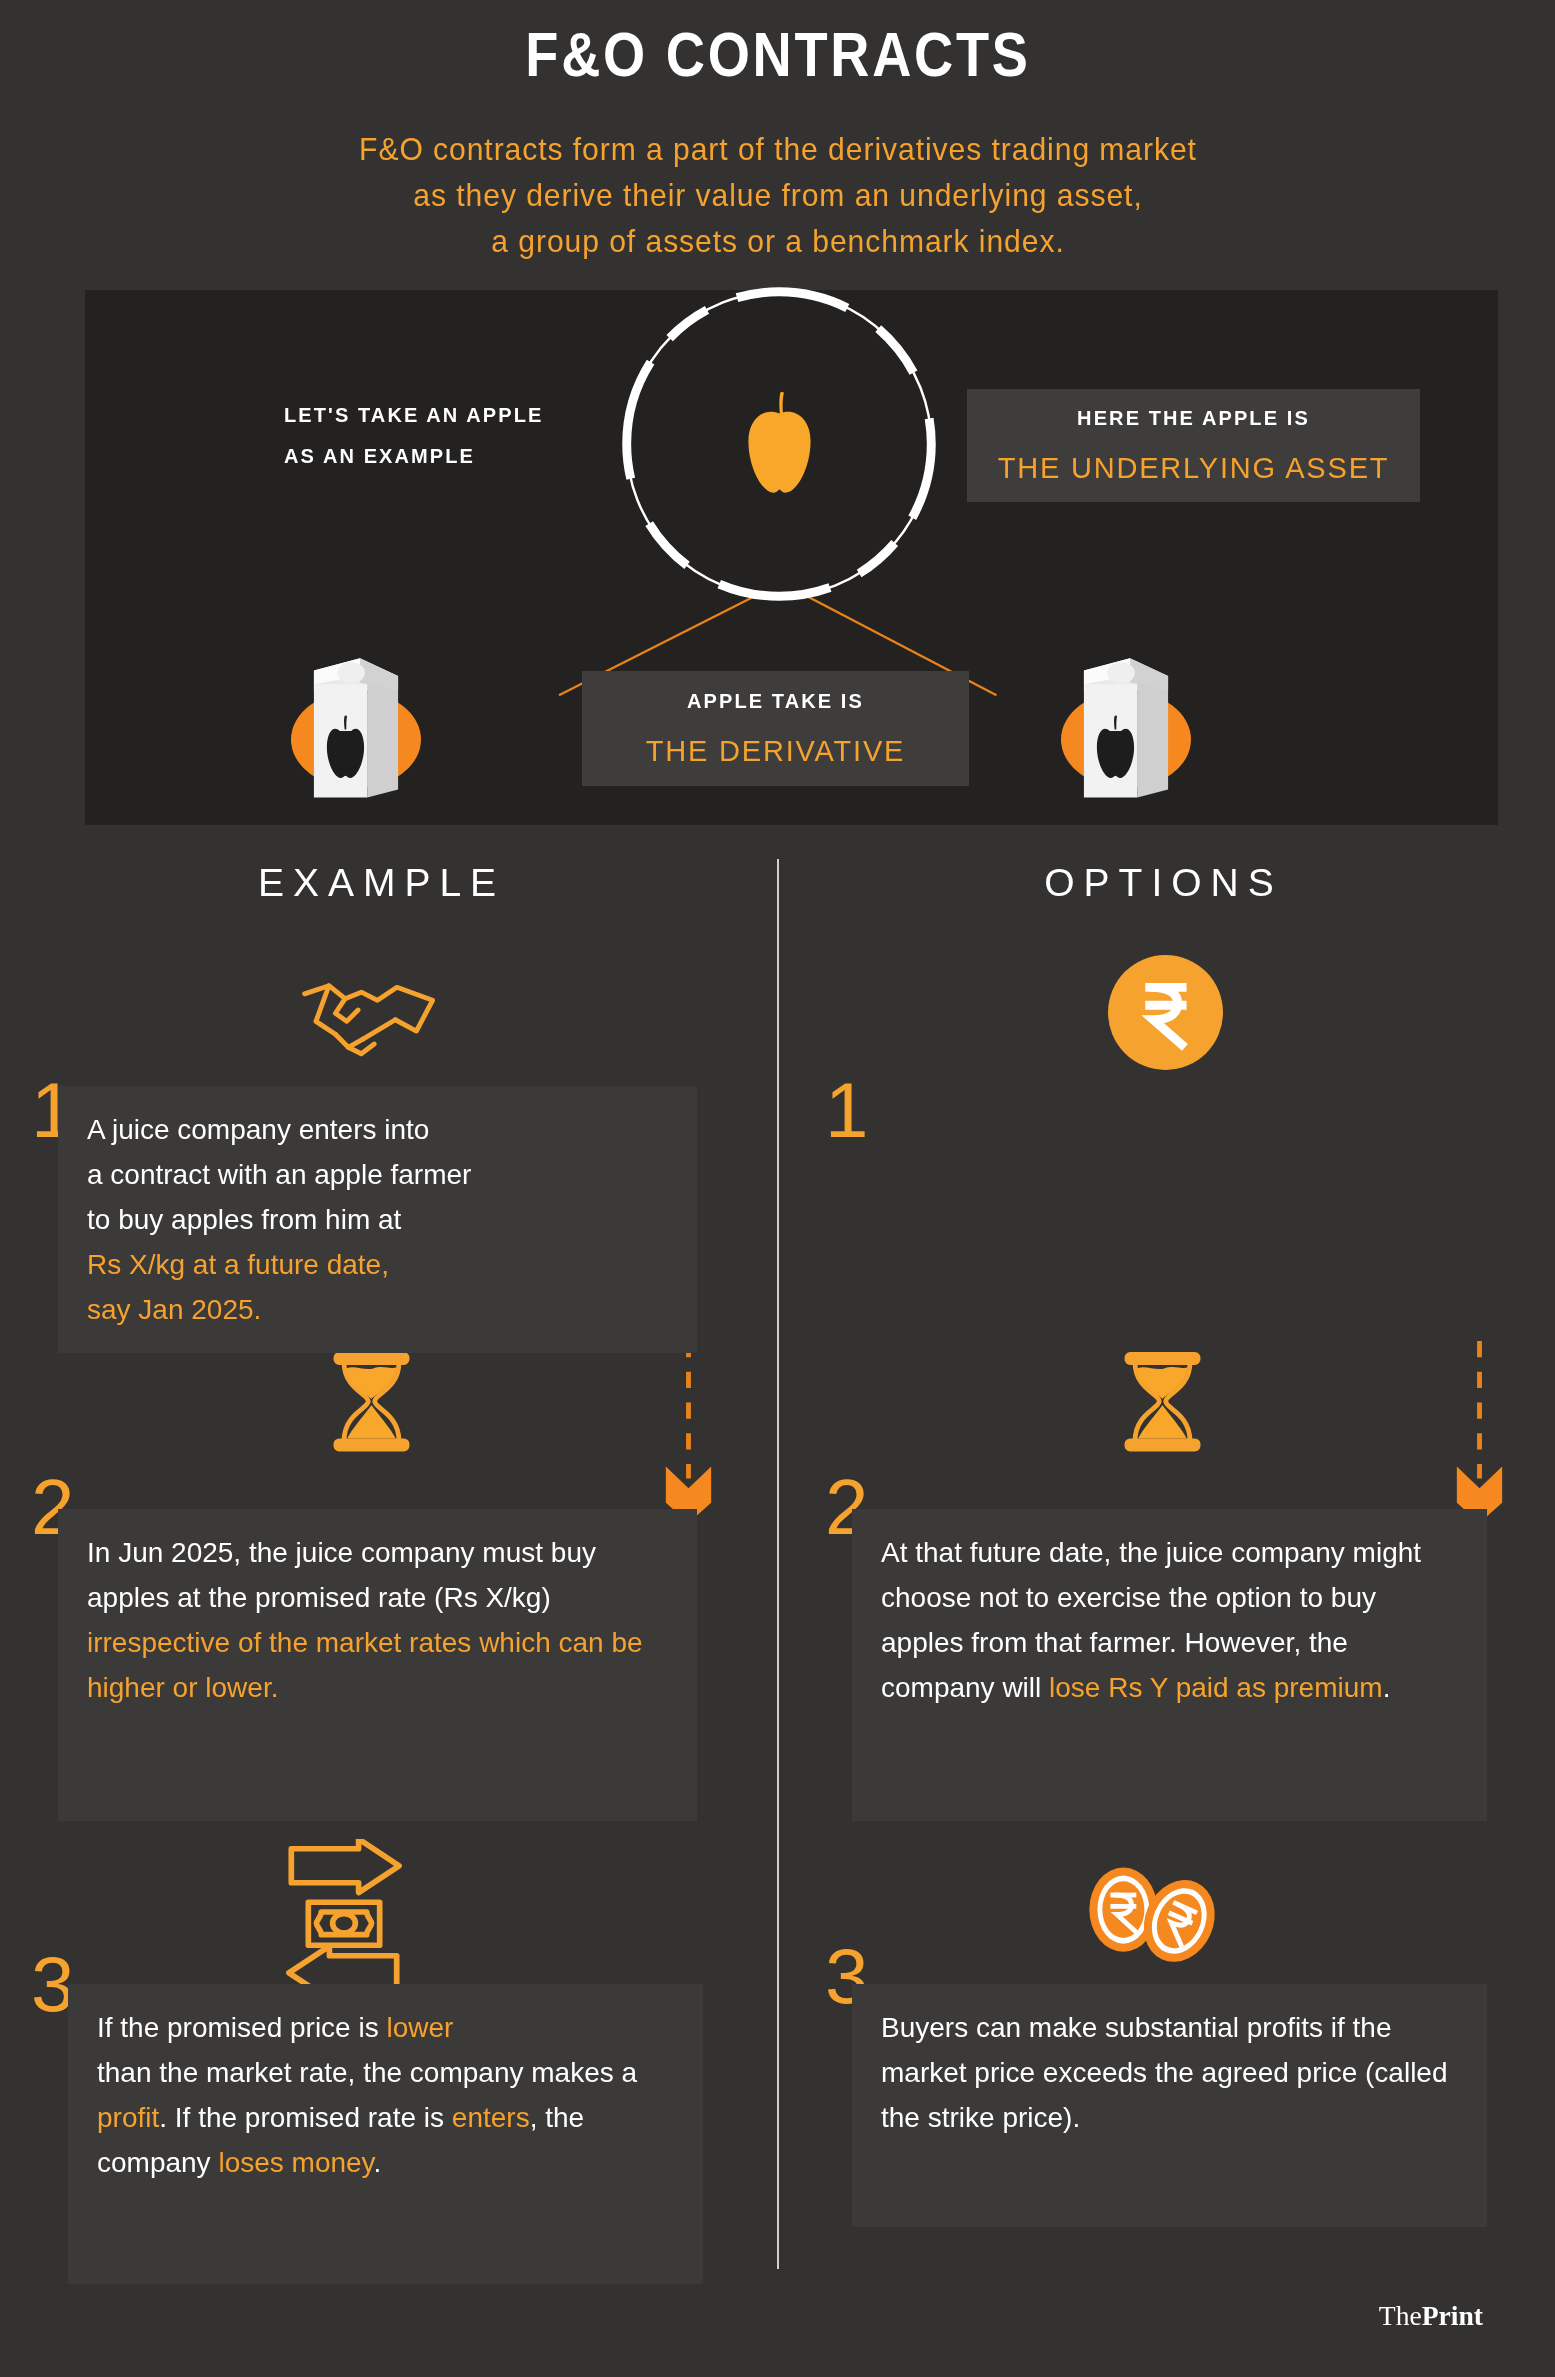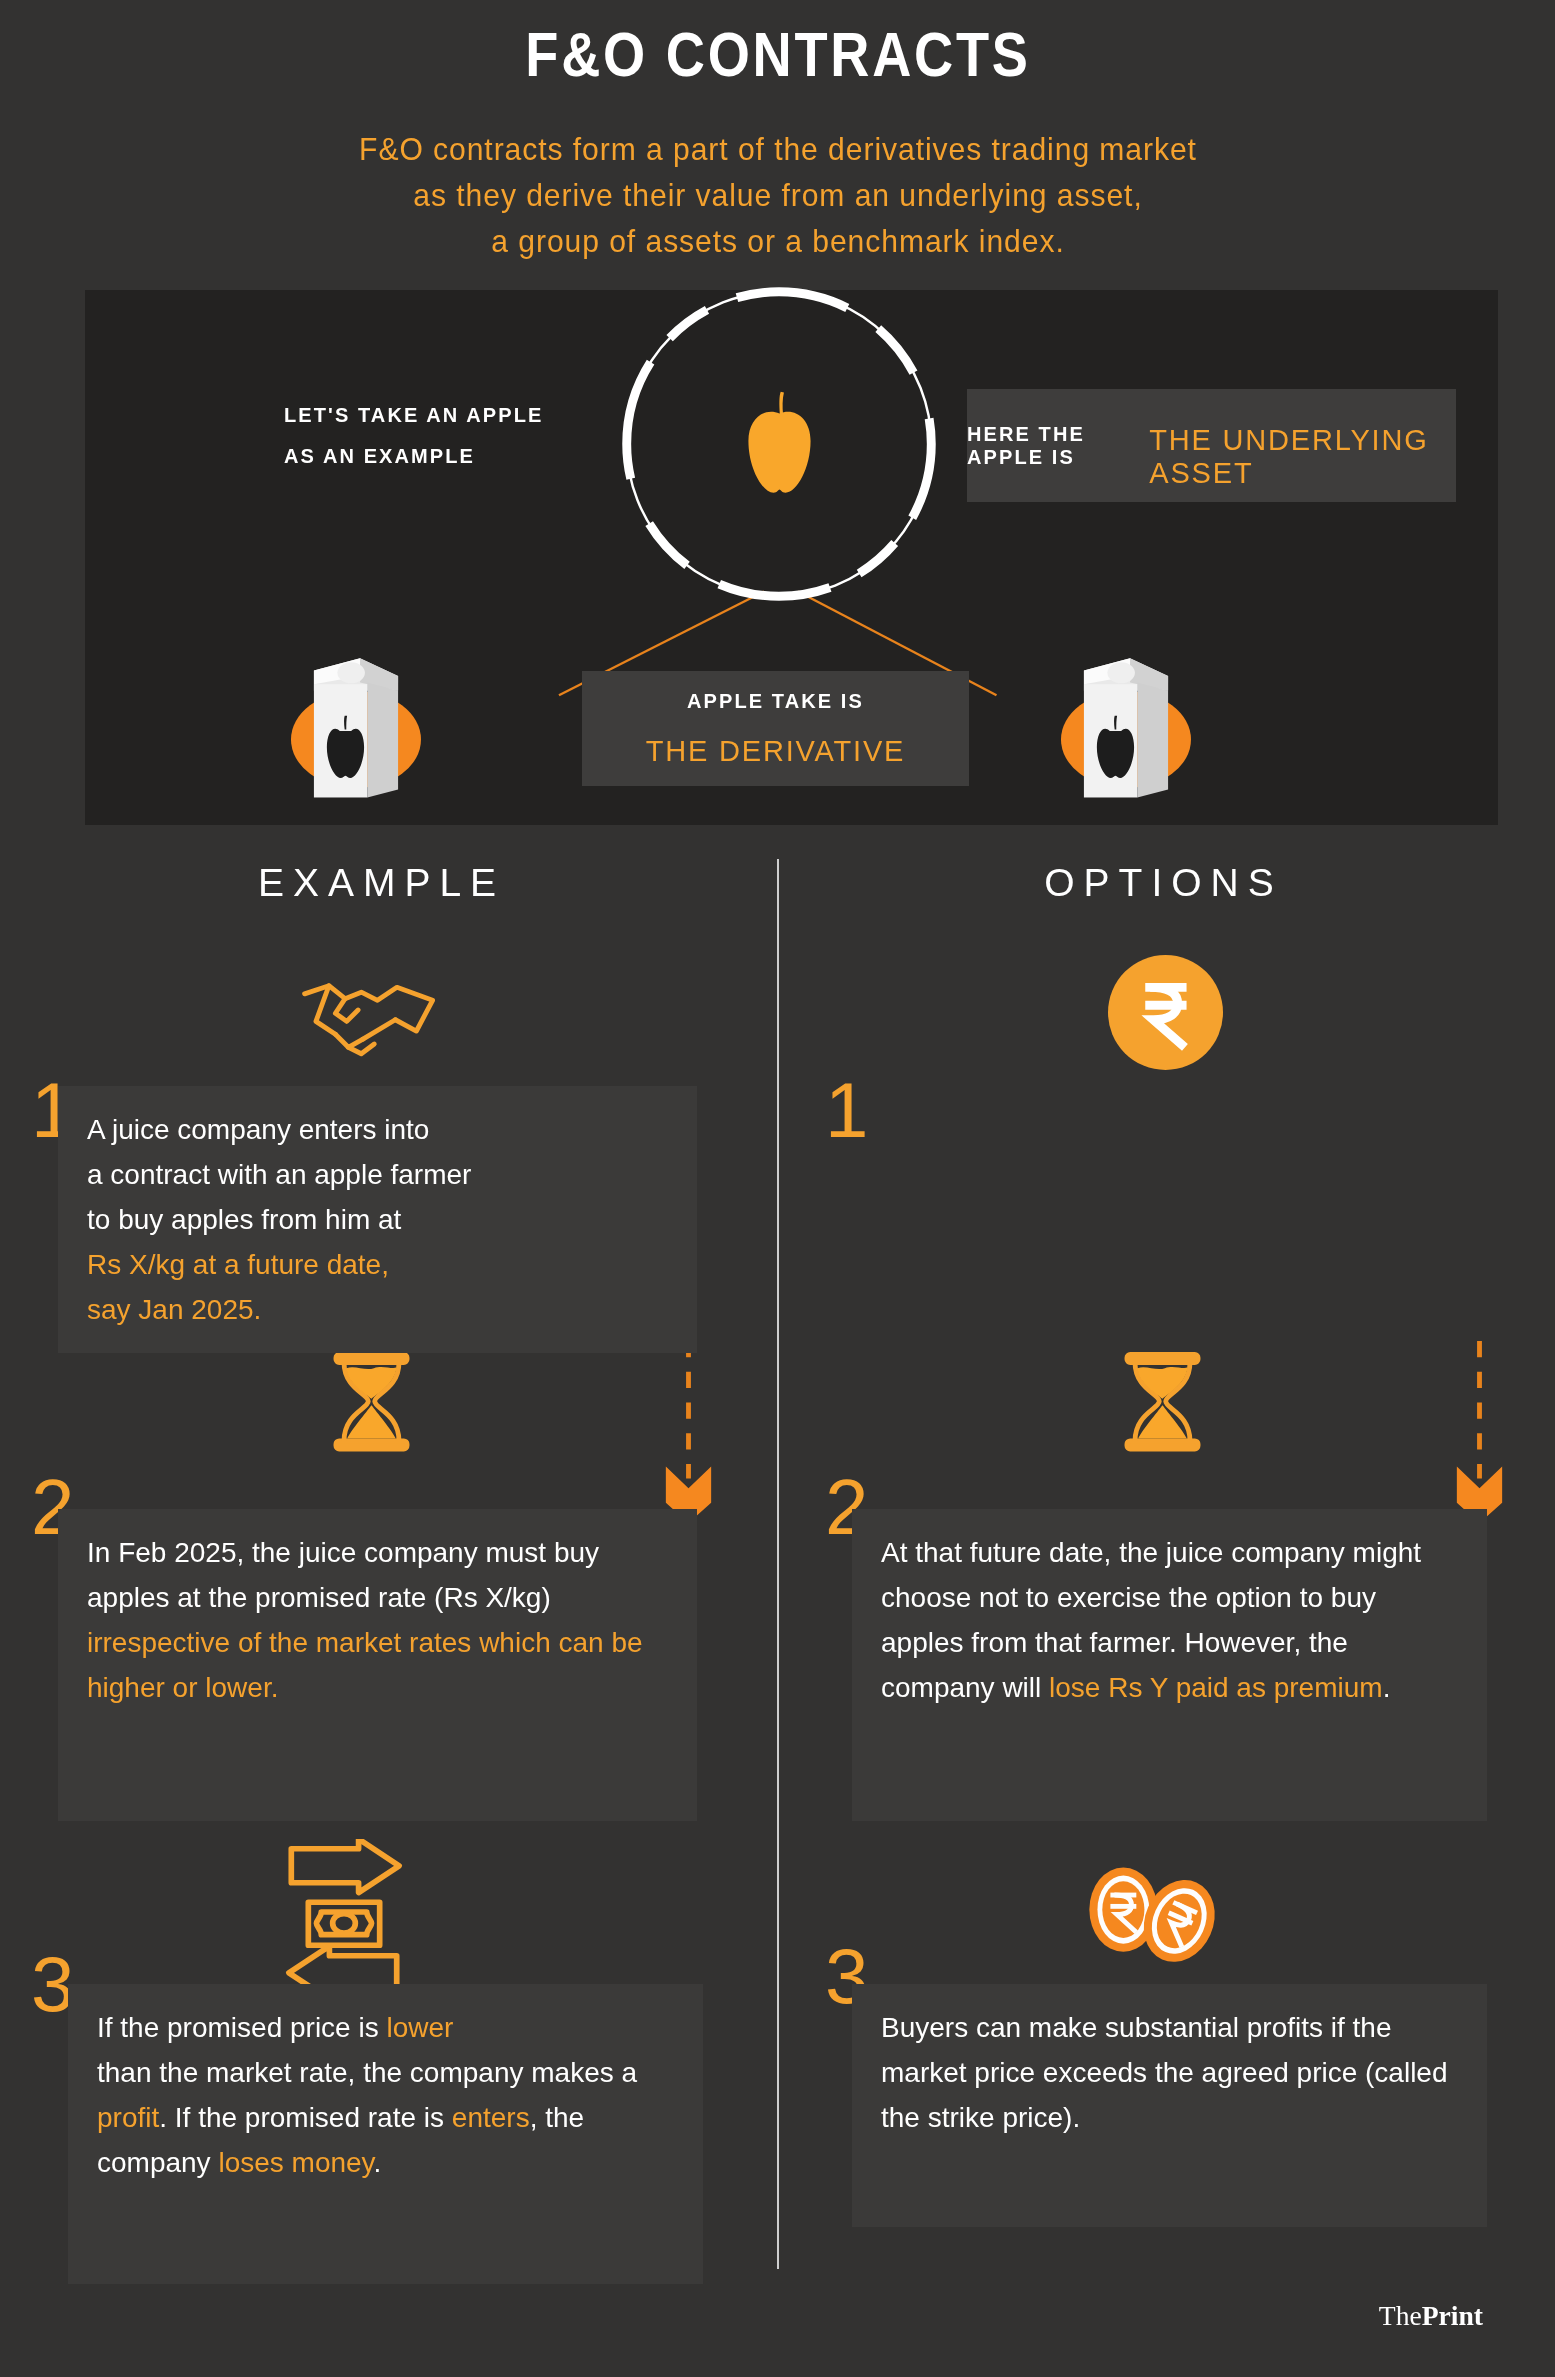--- a/index.html
+++ b/index.html
@@ -35,22 +35,22 @@
     position:absolute;left:199px;top:105px;width:340px;
     color:#ffffff;font-size:20px;line-height:41px;letter-spacing:2.1px;font-weight:700;
     font-family:"Liberation Sans Narrow","Liberation Sans",sans-serif;
   }
   .ring{
     position:absolute;left:532px;top:-8px;width:324px;height:324px;border-radius:50%;
   }
   .ring svg{display:block;}
   .apple-big{position:absolute;left:656px;top:101px;width:77px;height:113px;}
   .asset-box{
-    position:absolute;left:882px;top:99px;width:489px;height:113px;
-    background:#3e3d3c;display:flex;flex-direction:row;
+    position:absolute;left:882px;top:99px;width:453px;height:113px;
+    background:#3e3d3c;display:flex;flex-direction:column;
     align-items:center;justify-content:center;
   }
   .box-small{
     color:#ffffff;font-size:20px;letter-spacing:2.1px;font-weight:700;
     font-family:"Liberation Sans Narrow","Liberation Sans",sans-serif;
   }
   .box-big{
     color:#f5a22e;font-size:29px;letter-spacing:1.8px;margin-top:22px;font-weight:400;
     font-family:"Liberation Sans Narrow","Liberation Sans",sans-serif;
   }
@@ -273,21 +273,21 @@
   <div class="card" style="left:58px;top:1086px;width:639px;height:267px;">
     <span>A juice company enters into </span><br>
     <span>a contract with an apple farmer </span><br>
     <span>to buy apples from him at </span><br>
     <span class="hl">Rs X/kg at a future date, </span><br>
     <span class="hl">say Jan 2025.</span>
   </div>
 
   <div class="step-num" style="left:31px;top:1468px;">2</div>
   <div class="card" style="left:58px;top:1509px;width:639px;height:312px;">
-    <span>In Feb 2025, the juice company must buy apples at the promised rate (Rs X/kg) </span>
+    <span>In Jun 2025, the juice company must buy apples at the promised rate (Rs X/kg) </span>
     <span class="hl">irrespective of the market rates which can be higher or lower.</span>
   </div>
 
   <div class="step-num" style="left:31px;top:1945px;">3</div>
   <div class="card" style="left:68px;top:1984px;width:635px;height:300px;">
     <span>If the promised price is </span><span class="hl">lower</span><br>
     <span> than the market rate, the company makes a </span><span class="hl">profit</span><span>. If the promised rate is </span><span class="hl">enters</span><span>, the company </span><span class="hl">loses money</span><span>.</span>
   </div>
 
   <div class="step-num" style="left:825px;top:1071px;">1</div>

